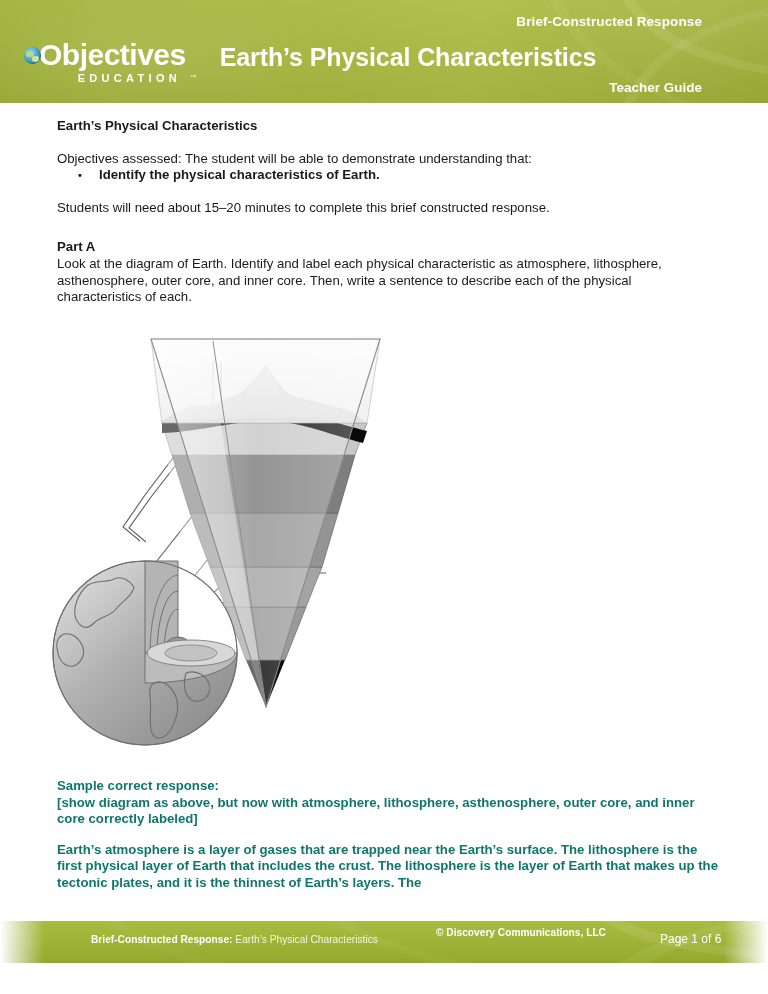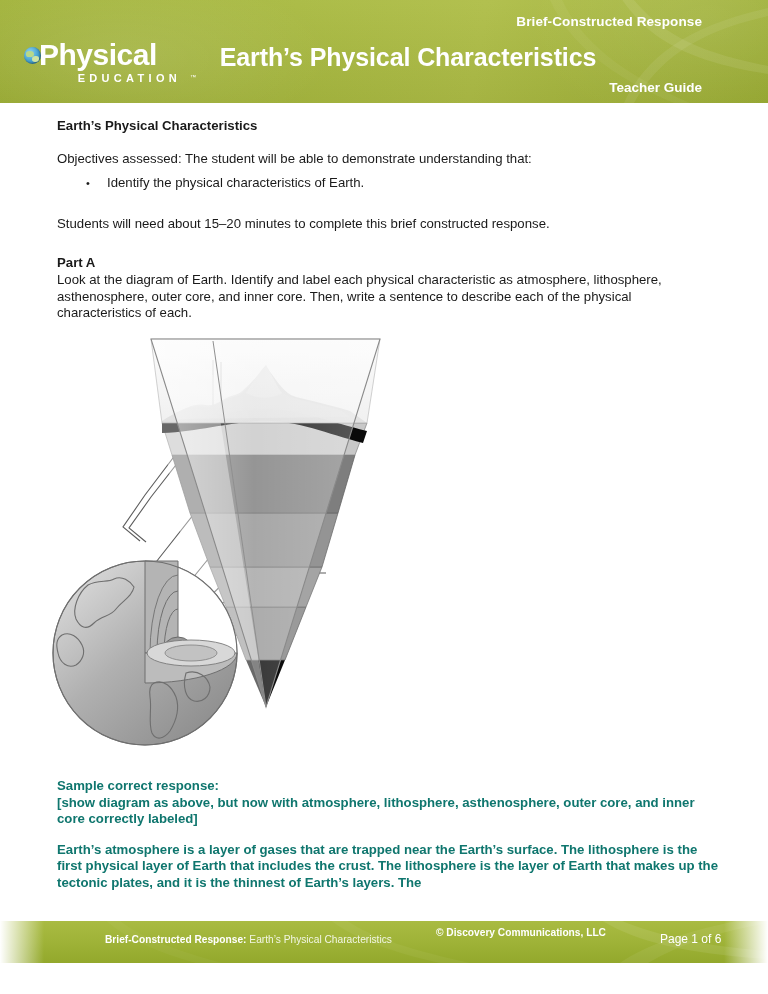--- a/index.html
+++ b/index.html
@@ -161,23 +161,24 @@
     margin: 0;
   }
   .b-para {
     margin: 0;
   }
   .spacer-lg { height: 16px; }
   .spacer-md { height: 14px; }
   .spacer-sm { height: 7px; }
 
   ul.bullets {
-    margin: 8px;
+    margin: 0;
     padding: 0 0 0 42px;
     list-style: none;
+    font-weight: bold;
   }
   ul.bullets li {
     position: relative;
     margin: 0;
   }
   ul.bullets li::before {
     content: "\2022";
     position: absolute;
     left: -21px;
     top: -0.5px;
@@ -228,21 +229,21 @@
     left: 0; top: 0; bottom: 0; width: 44px;
     background: linear-gradient(90deg, #ffffff 0%, rgba(255,255,255,0) 100%);
   }
   .footer-fade-r {
     position: absolute;
     right: 0; top: 0; bottom: 0; width: 44px;
     background: linear-gradient(270deg, #ffffff 0%, rgba(255,255,255,0) 100%);
   }
   .f-left {
     position: absolute;
-    left: 57px;
+    left: 43px;
     top: 13px;
     font-size: 10.2px;
     color: #f2f6e4;
     padding-left: 48px;
   }
   .f-left b { font-weight: bold; color: #ffffff; }
   .f-center {
     position: absolute;
     left: 436px;
     top: 6px;
@@ -267,21 +268,21 @@
     <div class="header-wash"></div>
 
     <svg class="header-swoosh" viewBox="0 0 330 103" preserveAspectRatio="none">
       <path d="M180,-20 C210,20 236,48 330,66 L330,74 C228,58 198,26 172,-20 Z" fill="#ffffff" opacity="0.16"></path>
       <path d="M330,8 C250,26 208,56 186,103 L196,103 C220,60 258,32 330,16 Z" fill="#ffffff" opacity="0.14"></path>
       <path d="M108,-10 C126,40 168,74 236,103 L252,103 C180,72 138,38 120,-10 Z" fill="#ffffff" opacity="0.09"></path>
     </svg>
 
     <div class="logo">
       <div class="logo-globe"></div>
-      <div class="logo-word">Physical</div>
+      <div class="logo-word">Objectives</div>
       <div class="logo-sub">EDUCATION</div>
       <div class="logo-tm">™</div>
     </div>
 
     <div class="hdr-eyebrow">Brief-Constructed Response</div>
     <div class="hdr-title">Earth’s Physical Characteristics</div>
     <div class="hdr-subtitle">Teacher Guide</div>
   </div>
 
   <div class="content">

